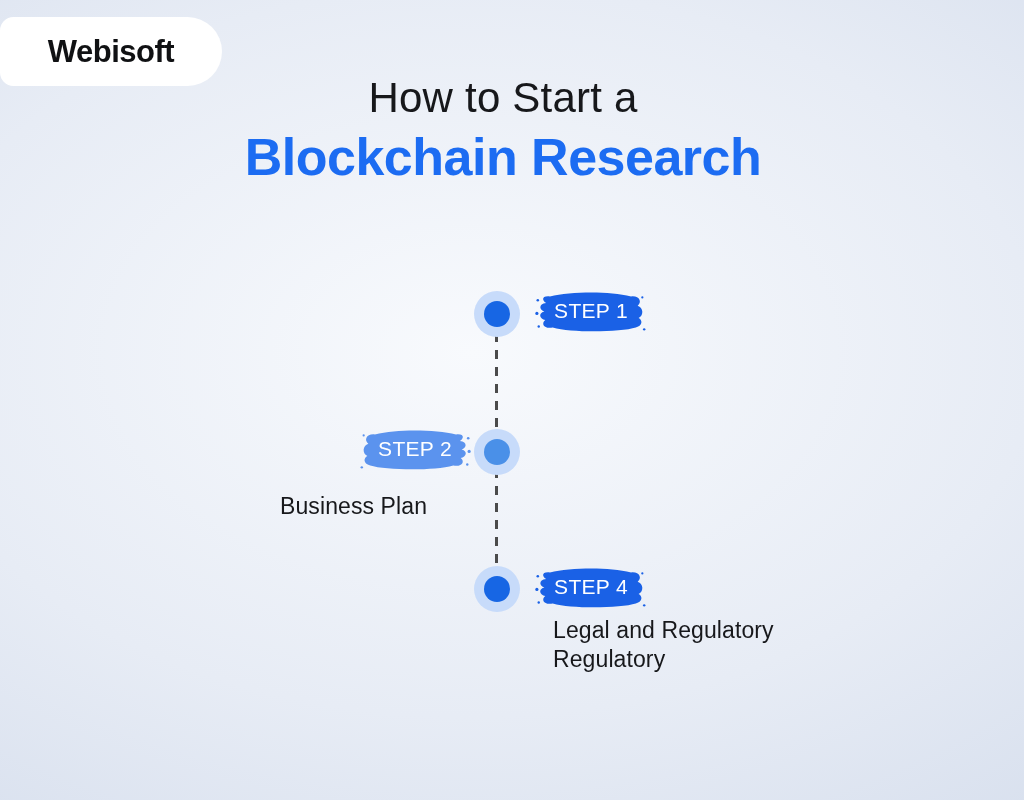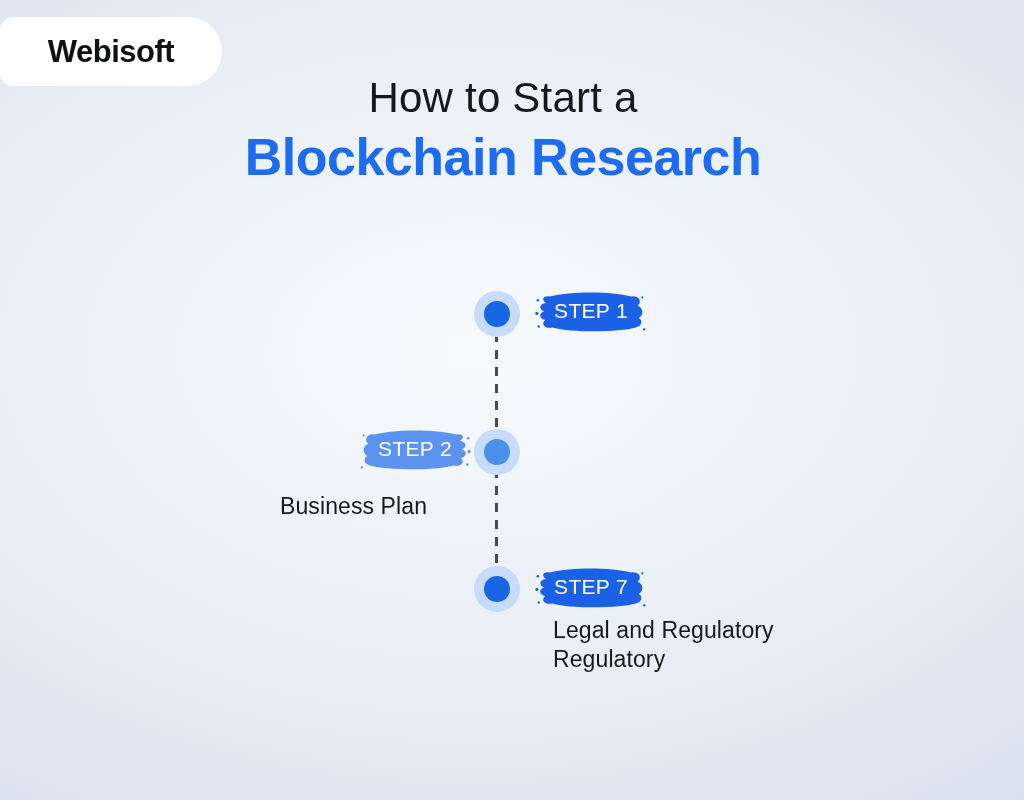--- a/index.html
+++ b/index.html
@@ -132,17 +132,17 @@
 
   <div class="badge badge-3">
     <svg viewBox="0 0 120 50" preserveAspectRatio="none" aria-hidden="true">
       <path fill="currentColor" d="M16 9 C6 8 8 14 12 16 C3 17 5 24 10 25 C3 27 5 33 11 34 C6 38 10 44 19 42 C40 48 92 47 108 42 C116 40 115 34 111 32 C117 29 116 21 110 19 C115 15 112 8 103 9 C78 3 38 4 16 9 Z"></path>
       <circle fill="currentColor" cx="3" cy="13" r="1.4"></circle>
       <circle fill="currentColor" cx="2" cy="27" r="1.7"></circle>
       <circle fill="currentColor" cx="4" cy="41" r="1.3"></circle>
       <circle fill="currentColor" cx="115" cy="10" r="1.2"></circle>
       <circle fill="currentColor" cx="117" cy="44" r="1.3"></circle>
     </svg>
-    <span class="badge-text">STEP 7</span>
+    <span class="badge-text">STEP 4</span>
   </div>
   <div class="step-label label-3">Legal and Regulatory Regulatory</div>
 
 </div>
 
 </body></html>

